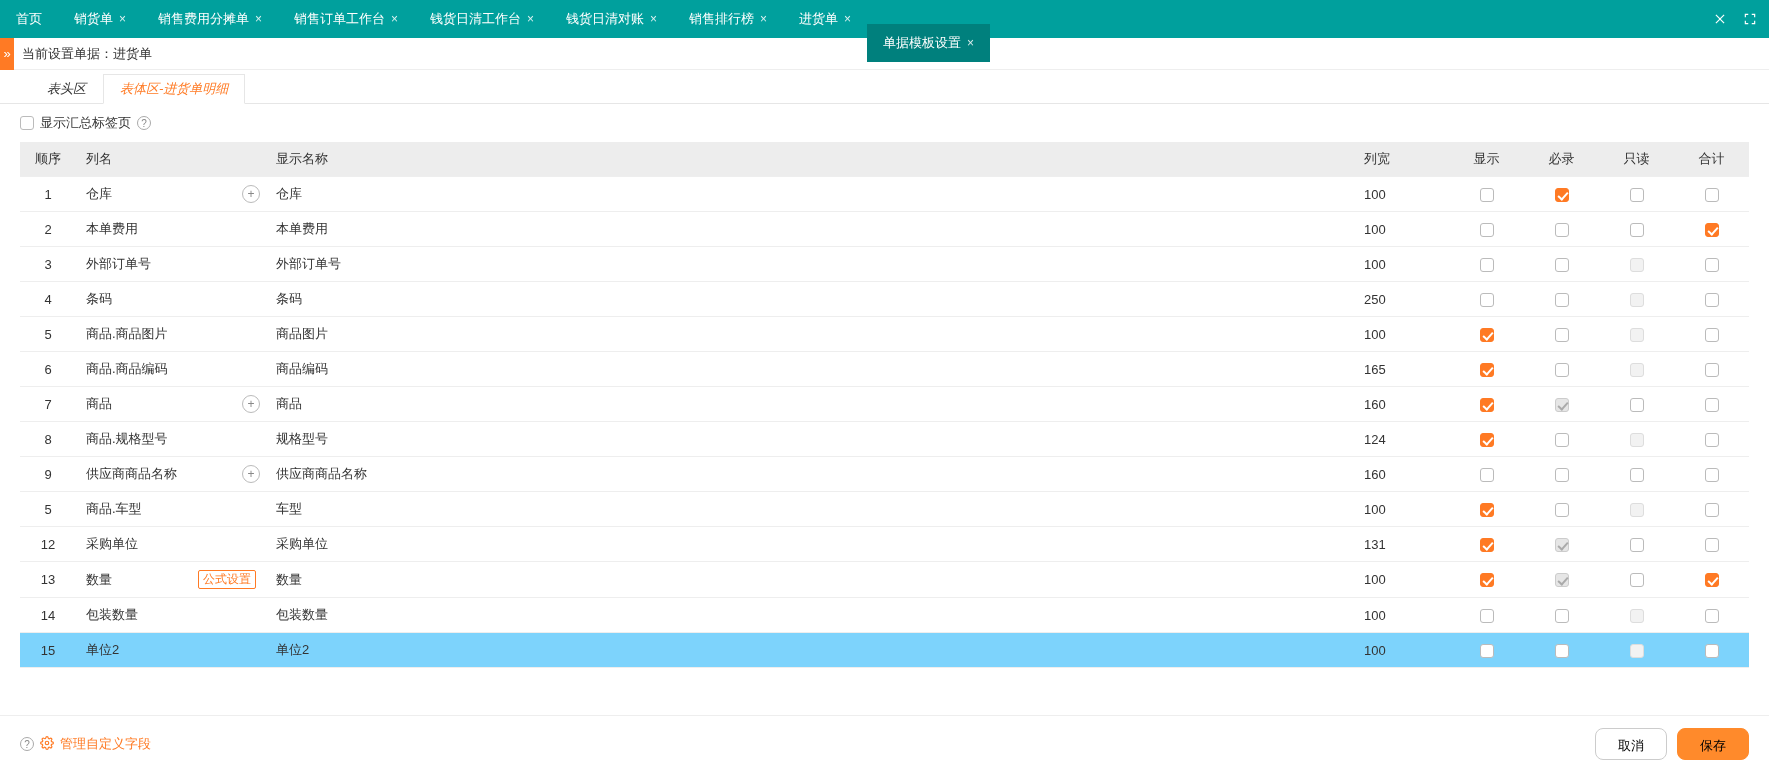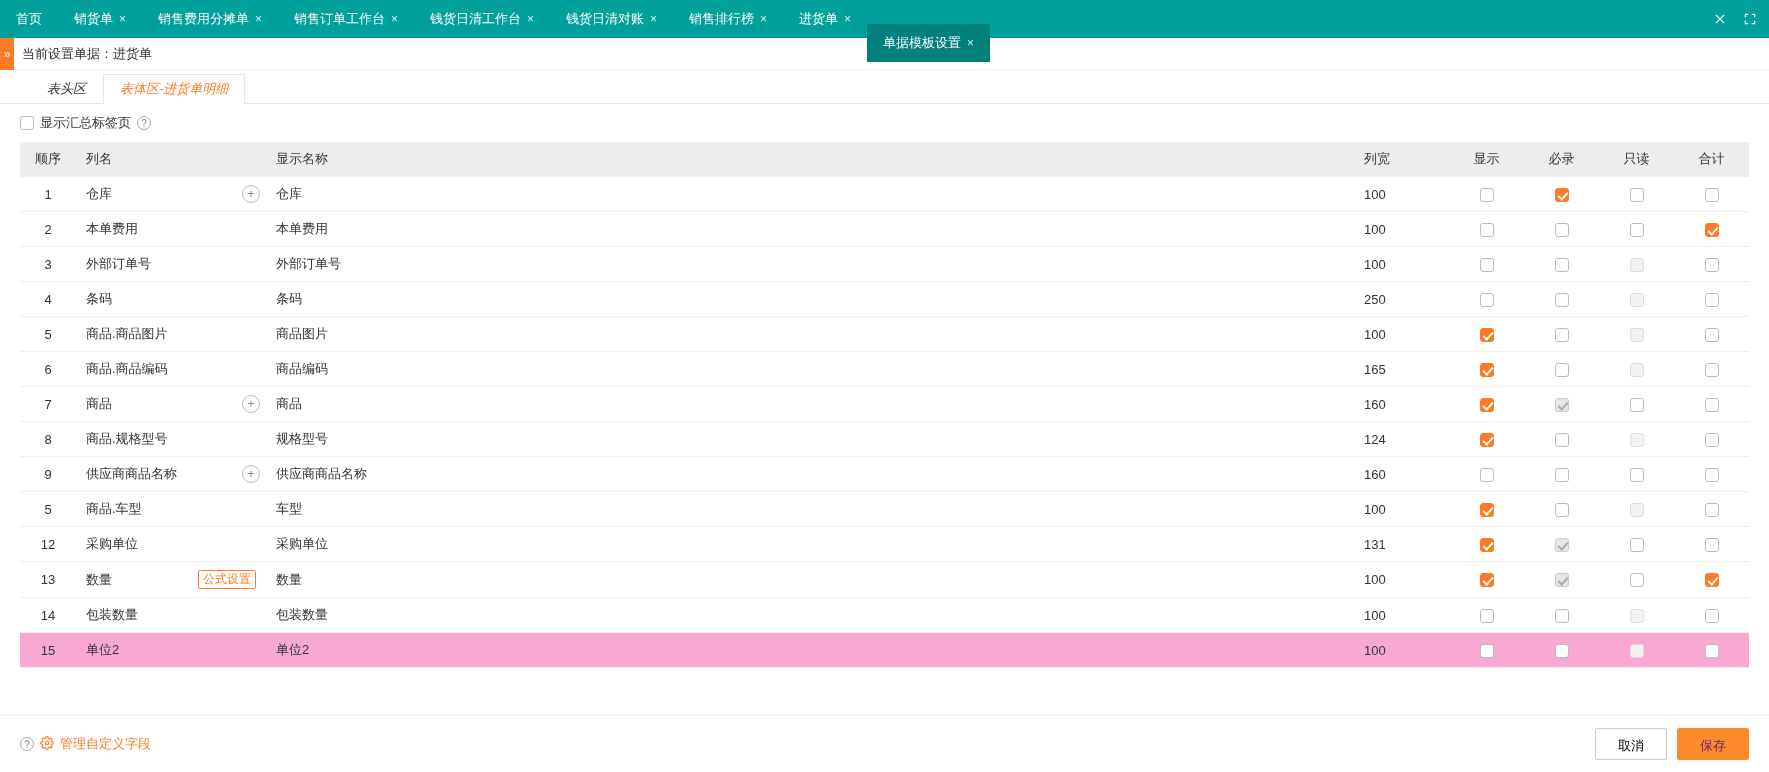--- a/index.html
+++ b/index.html
@@ -38,38 +38,38 @@
 table.grid col.c-seq { width: 56px; }
 table.grid col.c-name { width: 190px; }
 table.grid col.c-width { width: 95px; }
 table.grid col.c-chk { width: 75px; }
 table.grid td.seq, table.grid th.seq { text-align:center; }
 table.grid td.center, table.grid th.center { text-align:center; }
 td.name-cell { position:relative; padding-right: 28px; }
 .plus-btn { position:absolute; right:6px; top:50%; transform:translateY(-50%); width:18px; height:18px; border:1px solid #bbb; border-radius:50%; display:flex; align-items:center; justify-content:center; color:#888; cursor:pointer; font-size:12px; background:#fff; }
 .formula-badge { display:inline-block; border:1px solid #ff7a24; color:#ff7a24; padding:0 4px; border-radius:2px; font-size:12px; margin-left:auto; cursor:pointer; }
 td.name-cell .inner { display:flex; align-items:center; gap:8px; }
-tr.highlight td { background:#f9a8d4; }
+tr.highlight td { background:#7dd3fc; }
 
 
 .chk { appearance:none; width:14px; height:14px; border:1px solid #bbb; border-radius:3px; background:#fff; display:inline-block; position:relative; cursor:pointer; vertical-align:middle; }
 .chk:checked { background:#ff7a24; border-color:#ff7a24; }
 .chk:checked::after { content:""; position:absolute; left:4px; top:1px; width:4px; height:8px; border:2px solid #fff; border-top:none; border-left:none; transform:rotate(42deg); }
 .chk:disabled { background:#f2f2f2; border-color:#ddd; cursor:not-allowed; }
 .chk:disabled:checked { background:#e6e6e6; border-color:#ccc; }
 .chk:disabled:checked::after { border-color:#aaa; }
 
 
 .footer { display:flex; align-items:center; padding: 12px 20px; border-top:1px solid #eee; gap:10px; }
 .footer-left { display:flex; align-items:center; gap:6px; color:#ff7a24; }
 .footer-left a { color:#ff7a24; text-decoration:none; cursor:pointer; }
 .gear { color:#ff7a24; }
 .footer-spacer { flex:1; }
-.btn { height:32px; padding:8px 22px; border:1px solid #ccc; background:#fff; border-radius:2px; cursor:pointer; font-size:13px; }
-.btn-primary { background:#ff8a2b; color:#701a75; border-color:#ff8a2b; }
+.btn { height:32px; padding:8px 22px; border:1px solid #ccc; background:#fff; border-radius:8px; cursor:pointer; font-size:13px; }
+.btn-primary { background:#ff8a2b; color:#000000; border-color:#ff8a2b; }
 
 
 .grid-scroll::-webkit-scrollbar { width:10px; }
 .grid-scroll::-webkit-scrollbar-thumb { background:#c9c9c9; border-radius:5px; }
 .grid-scroll::-webkit-scrollbar-track { background:#f1f1f1; }
 </style>
 </head>
 <body>
 
 <div class="top-tabs">

